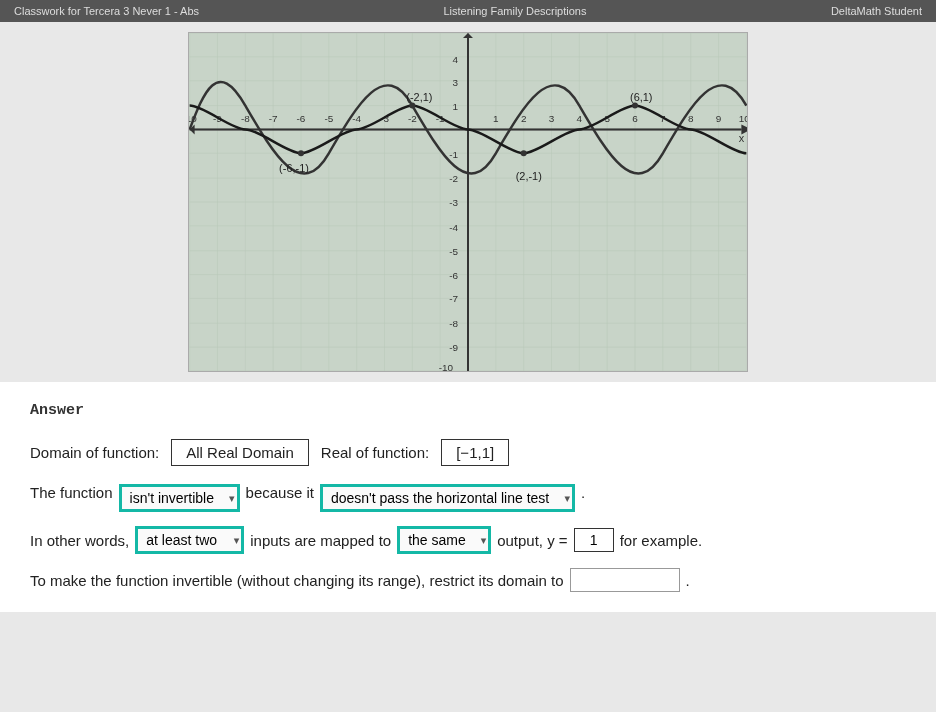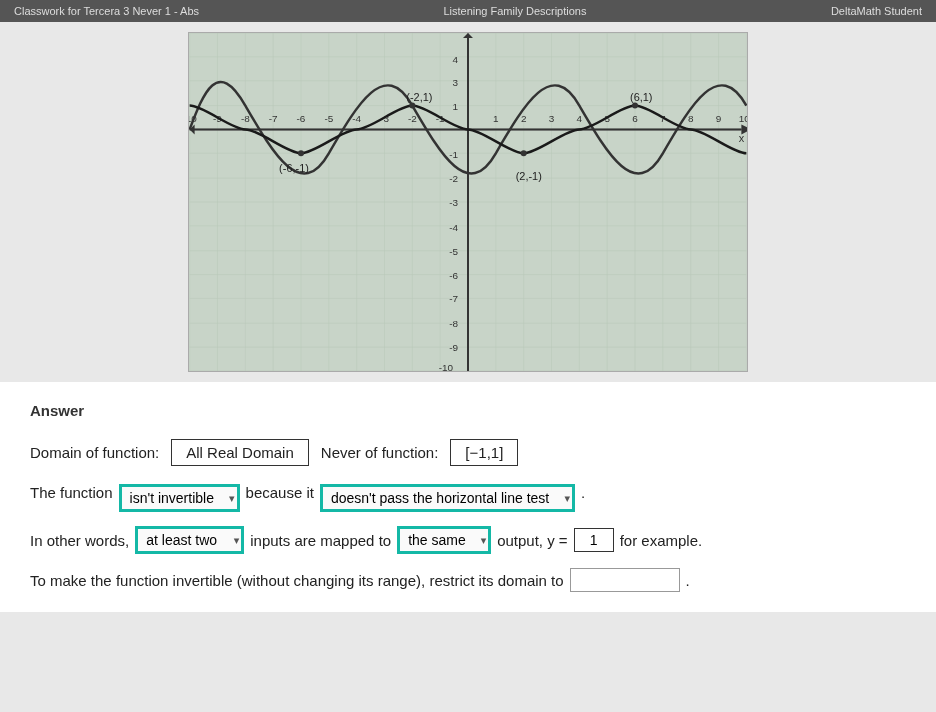--- a/index.html
+++ b/index.html
@@ -48,20 +48,21 @@
       background: #fff;
       border: none;
       padding: 20px 30px;
       margin: 0 -30px;
     }
     .answer-label {
       font-size: 15px;
       font-weight: bold;
       color: #333;
       margin-bottom: 20px;
+      font-family: Liberation Mono, monospace;
     }
     .domain-range-row {
       display: flex;
       align-items: center;
       gap: 12px;
       margin-bottom: 18px;
       font-size: 15px;
       color: #222;
     }
     .boxed-value {
@@ -286,21 +287,21 @@
       </svg>
     </div>
   </div>
 
   <div class="answer-section">
     <div class="answer-label">Answer</div>
 
     <div class="domain-range-row">
       <span>Domain of function:</span>
       <span class="boxed-value">All Real Domain</span>
-      <span>Never of function:</span>
+      <span>Real of function:</span>
       <span class="boxed-value">[−1,1]</span>
     </div>
 
     <div class="function-row">
       <span>The function</span>
       <div class="dropdown-wrapper">
         <select>
           <option>isn't invertible</option>
           <option>is invertible</option>
         </select>

